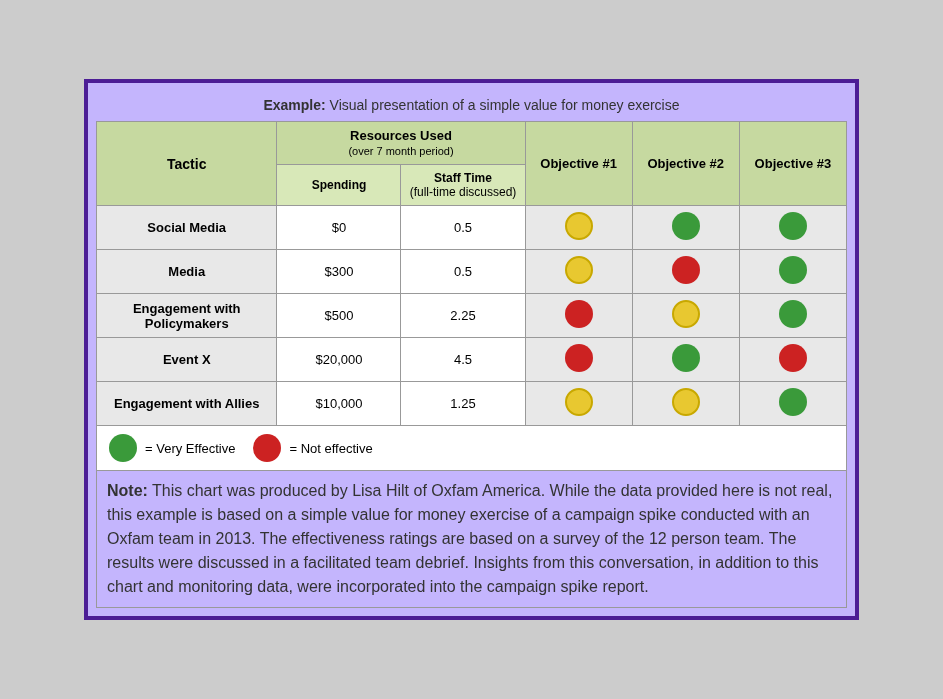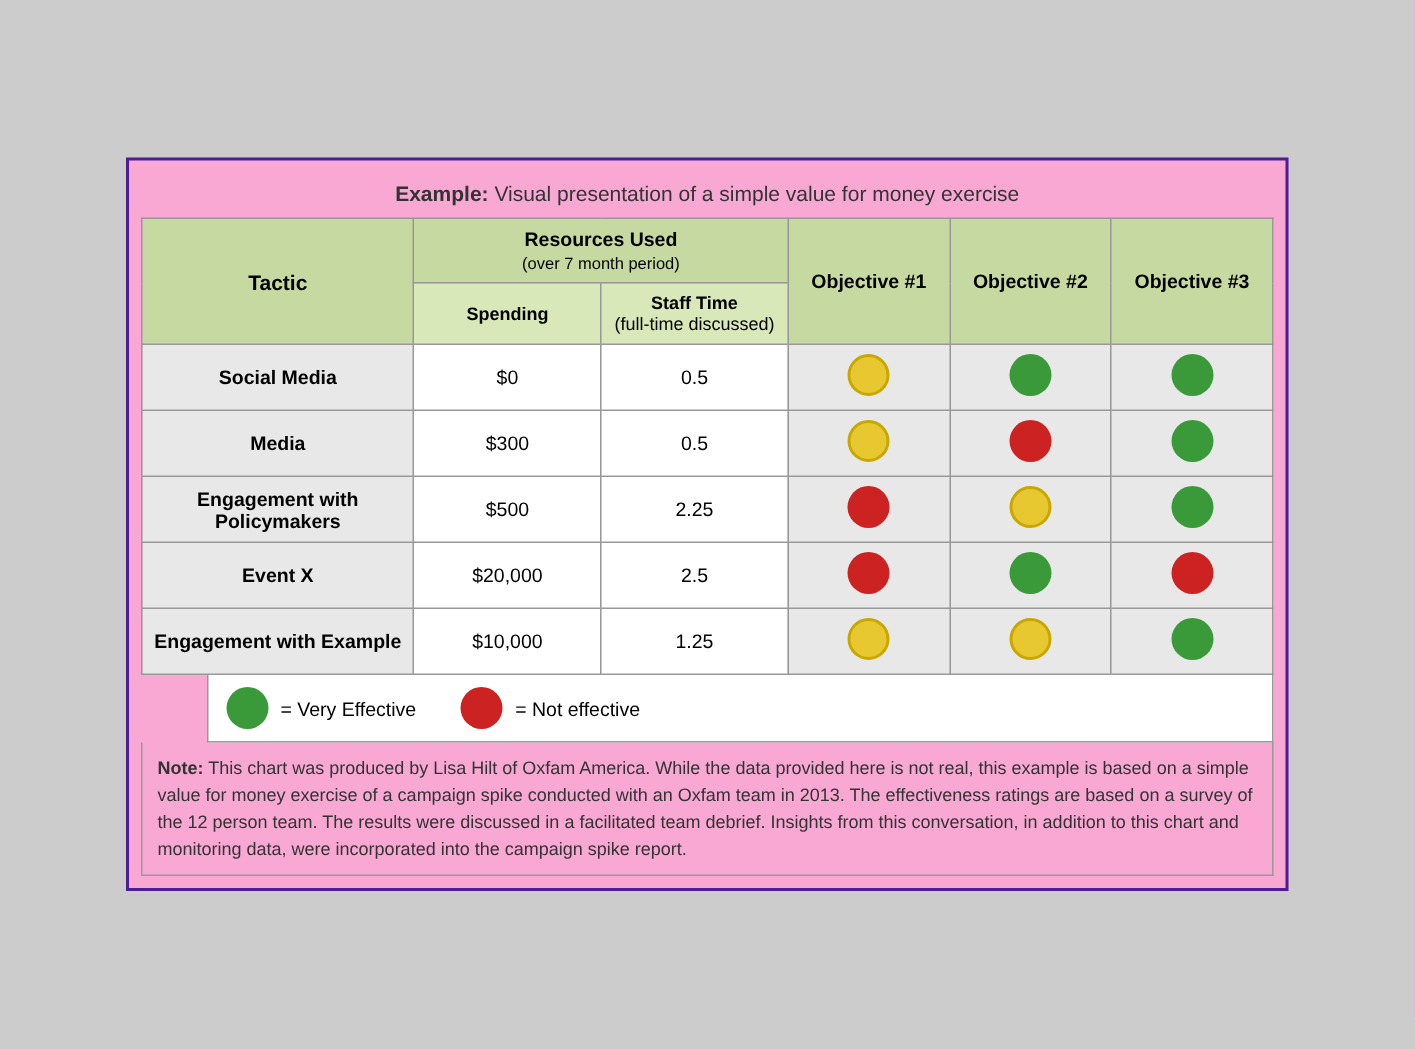--- a/index.html
+++ b/index.html
@@ -7,22 +7,22 @@
       background: #ccc;
       display: flex;
       justify-content: center;
       align-items: center;
       min-height: 100vh;
       font-family: Arial, sans-serif;
       font-size: 13px;
     }
     .container {
       width: 775px;
-      border: 2px solid #4c1d95;
-      background: #f9a8d4;
+      border: 4px solid #4c1d95;
+      background: #c4b5fd;
       padding: 8px;
     }
     .title-row {
       text-align: center;
       padding: 6px 4px 8px;
       font-size: 14px;
       color: #333;
     }
     .title-row span.bold { font-weight: bold; }
 
@@ -86,37 +86,36 @@
     .dot-red { background-color: #cc2222; }
 
     
     .legend-row {
       display: flex;
       align-items: center;
       padding: 8px 12px;
       background-color: #fff;
       border: 1px solid #999;
       border-top: none;
-      gap: 30px;
+      gap: 18px;
       flex-wrap: wrap;
-      margin-left: 44px;
     }
     .legend-item {
       display: flex;
       align-items: center;
       gap: 8px;
       font-size: 13px;
     }
 
     
     .note-section {
       border: 1px solid #999;
       border-top: none;
       padding: 8px 10px;
-      font-size: 12px;
+      font-size: 16px;
       line-height: 1.5;
       color: #333;
     }
     .note-section span.bold { font-weight: bold; }
 
     
     .resources-header {
       background-color: #c6d9a0;
     }
   </style>
@@ -175,27 +174,27 @@
           <td class="tactic-cell">Engagement with Policymakers</td>
           <td class="resource-cell">$500</td>
           <td class="resource-cell">2.25</td>
           <td class="obj-cell"><span class="dot dot-red"></span></td>
           <td class="obj-cell"><span class="dot dot-yellow"></span></td>
           <td class="obj-cell"><span class="dot dot-green"></span></td>
         </tr>
         <tr>
           <td class="tactic-cell">Event X</td>
           <td class="resource-cell">$20,000</td>
-          <td class="resource-cell">2.5</td>
-          <td class="obj-cell"><span class="dot dot-red"></span></td>
-          <td class="obj-cell"><span class="dot dot-green"></span></td>
-          <td class="obj-cell"><span class="dot dot-red"></span></td>
-        </tr>
-        <tr>
-          <td class="tactic-cell">Engagement with Example</td>
+          <td class="resource-cell">4.5</td>
+          <td class="obj-cell"><span class="dot dot-red"></span></td>
+          <td class="obj-cell"><span class="dot dot-green"></span></td>
+          <td class="obj-cell"><span class="dot dot-red"></span></td>
+        </tr>
+        <tr>
+          <td class="tactic-cell">Engagement with Allies</td>
           <td class="resource-cell">$10,000</td>
           <td class="resource-cell">1.25</td>
           <td class="obj-cell"><span class="dot dot-yellow"></span></td>
           <td class="obj-cell"><span class="dot dot-yellow"></span></td>
           <td class="obj-cell"><span class="dot dot-green"></span></td>
         </tr>
       </tbody>
   </table>
 
   <div class="legend-row">

